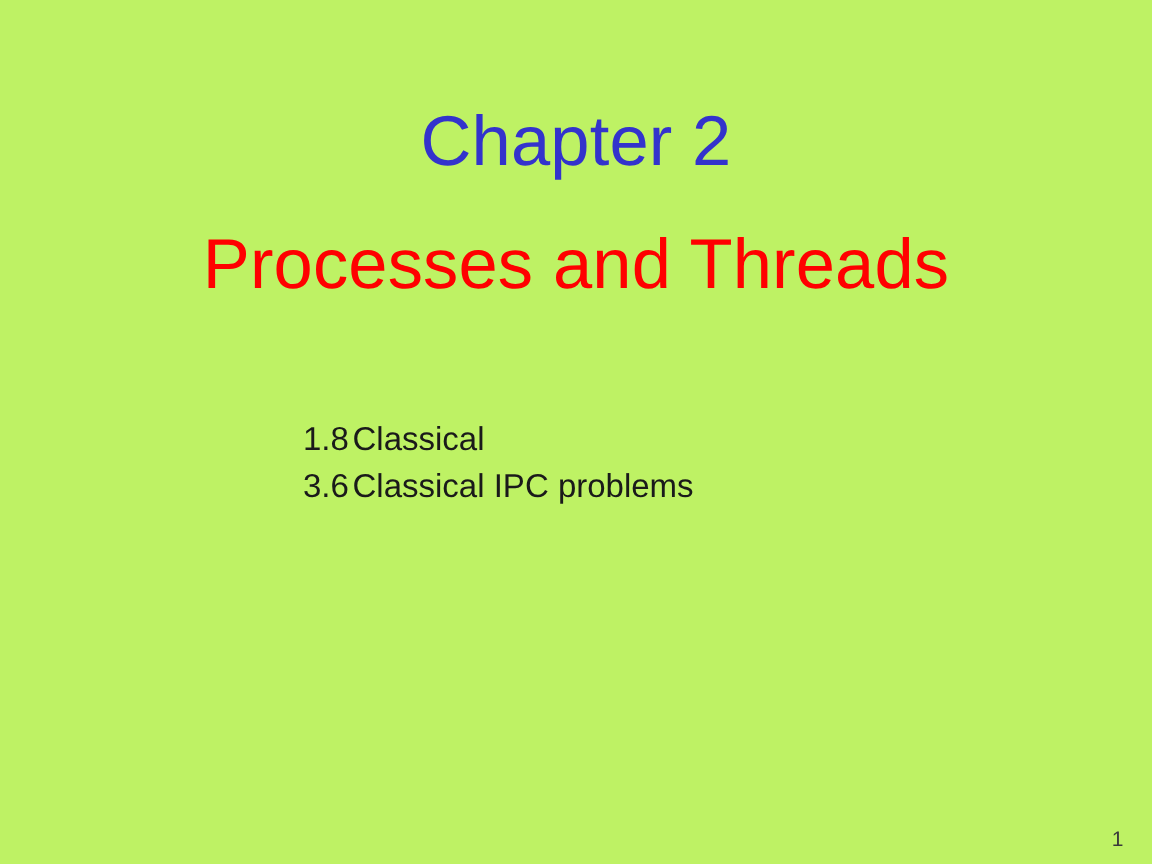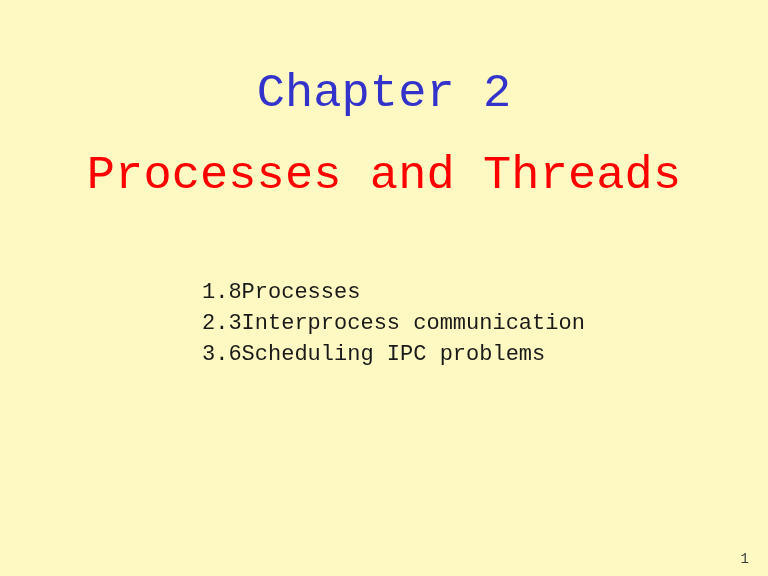--- a/index.html
+++ b/index.html
@@ -6,23 +6,23 @@
   html, body {
     margin: 0;
     padding: 0;
     background: #ffffff;
   }
 
   #slide {
     position: relative;
     width: 768px;
     height: 576px;
-    background: #fef9c3;
+    background: #bef264;
     overflow: hidden;
-    font-family: Liberation Mono, monospace;
+    font-family: Liberation Sans, sans-serif;
     -webkit-font-smoothing: antialiased;
   }
 
   
   .slide-title {
     position: absolute;
     left: 0;
     right: 0;
     top: 70px;
     text-align: center;
@@ -92,25 +92,22 @@
 <body>
 
 <div id="slide">
 
   <h1 class="slide-title">Chapter 2</h1>
 
   <h2 class="slide-subtitle">Processes and Threads</h2>
 
   <ul class="outline">
     <li class="outline-item">
-      <span class="outline-number">1.8</span><span class="outline-label">Processes</span>
+      <span class="outline-number">1.8</span><span class="outline-label">Classical</span>
     </li>
     <li class="outline-item">
-      <span class="outline-number">2.3</span><span class="outline-label">Interprocess communication</span>
-    </li>
-    <li class="outline-item">
-      <span class="outline-number">3.6</span><span class="outline-label">Scheduling IPC problems</span>
+      <span class="outline-number">3.6</span><span class="outline-label">Classical IPC problems</span>
     </li>
   </ul>
 
   <div class="page-number">1</div>
 
 </div>
 
 </body></html>

